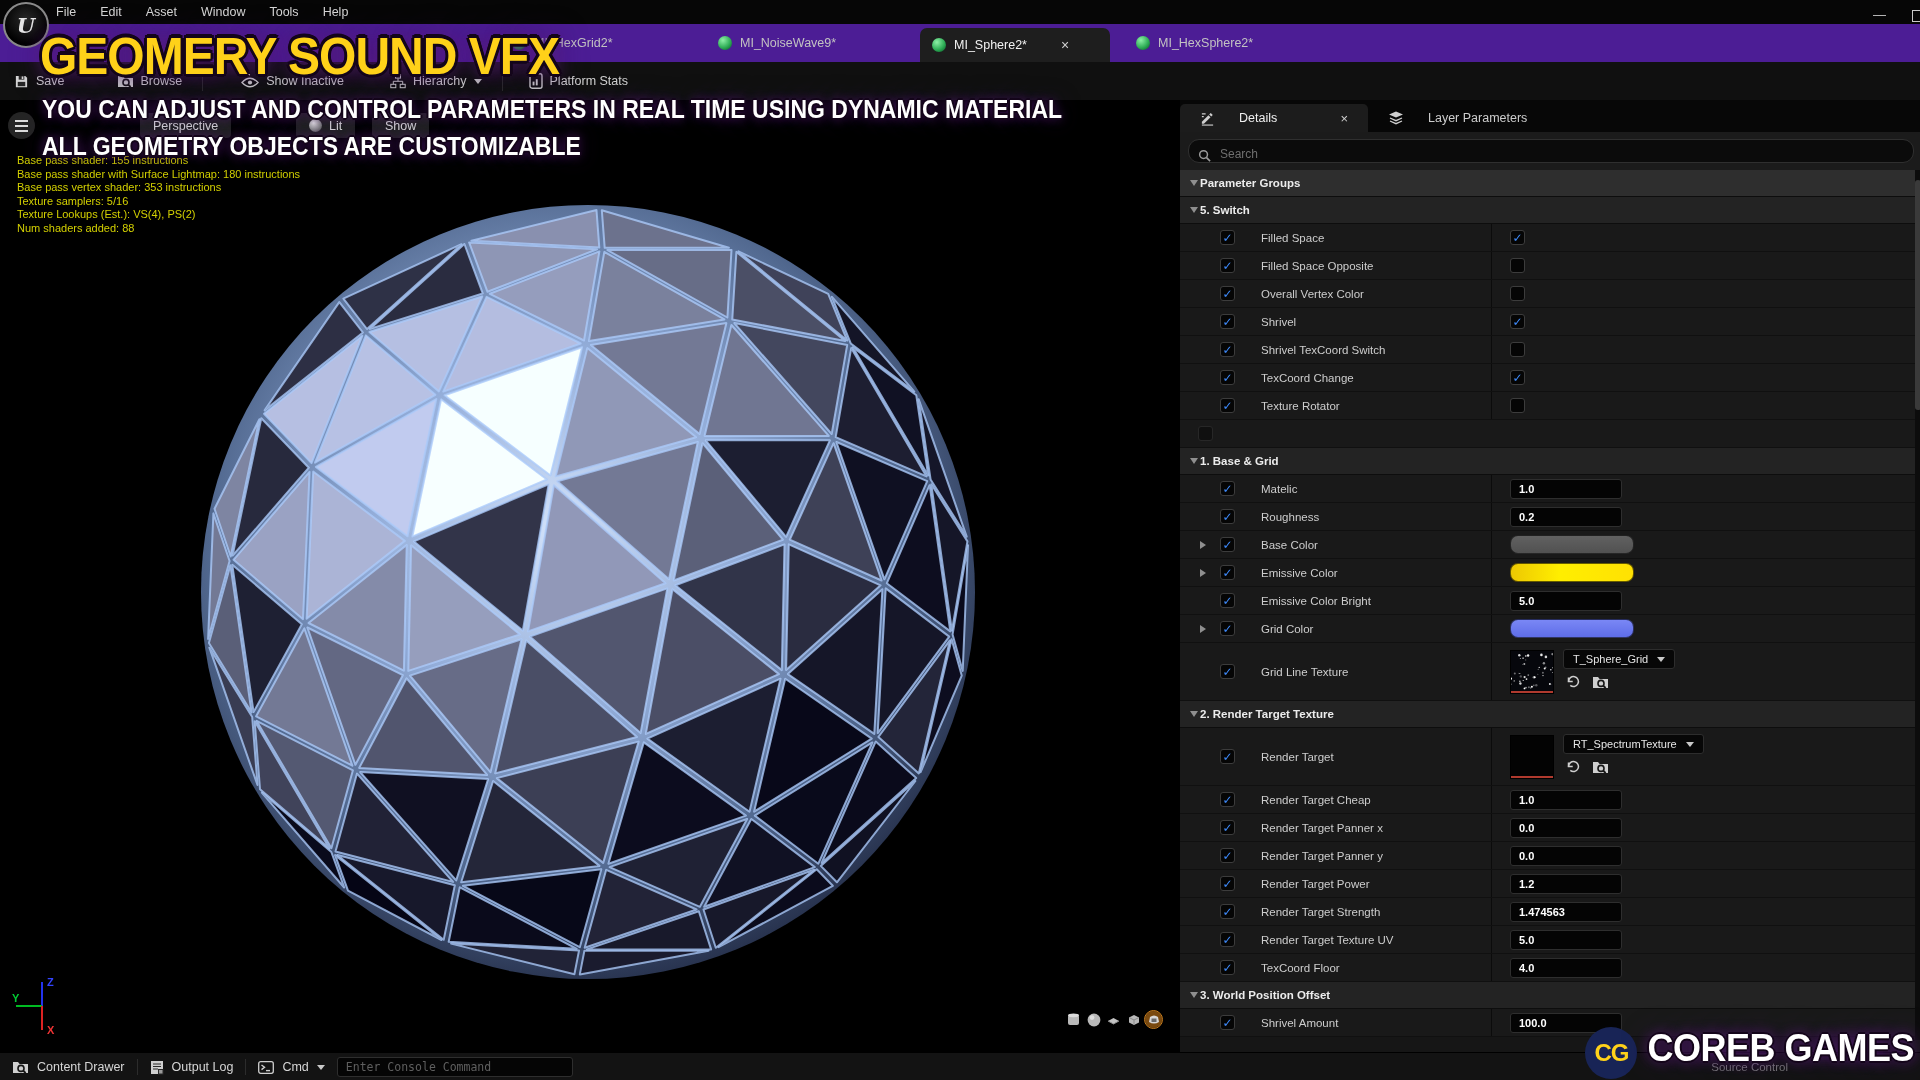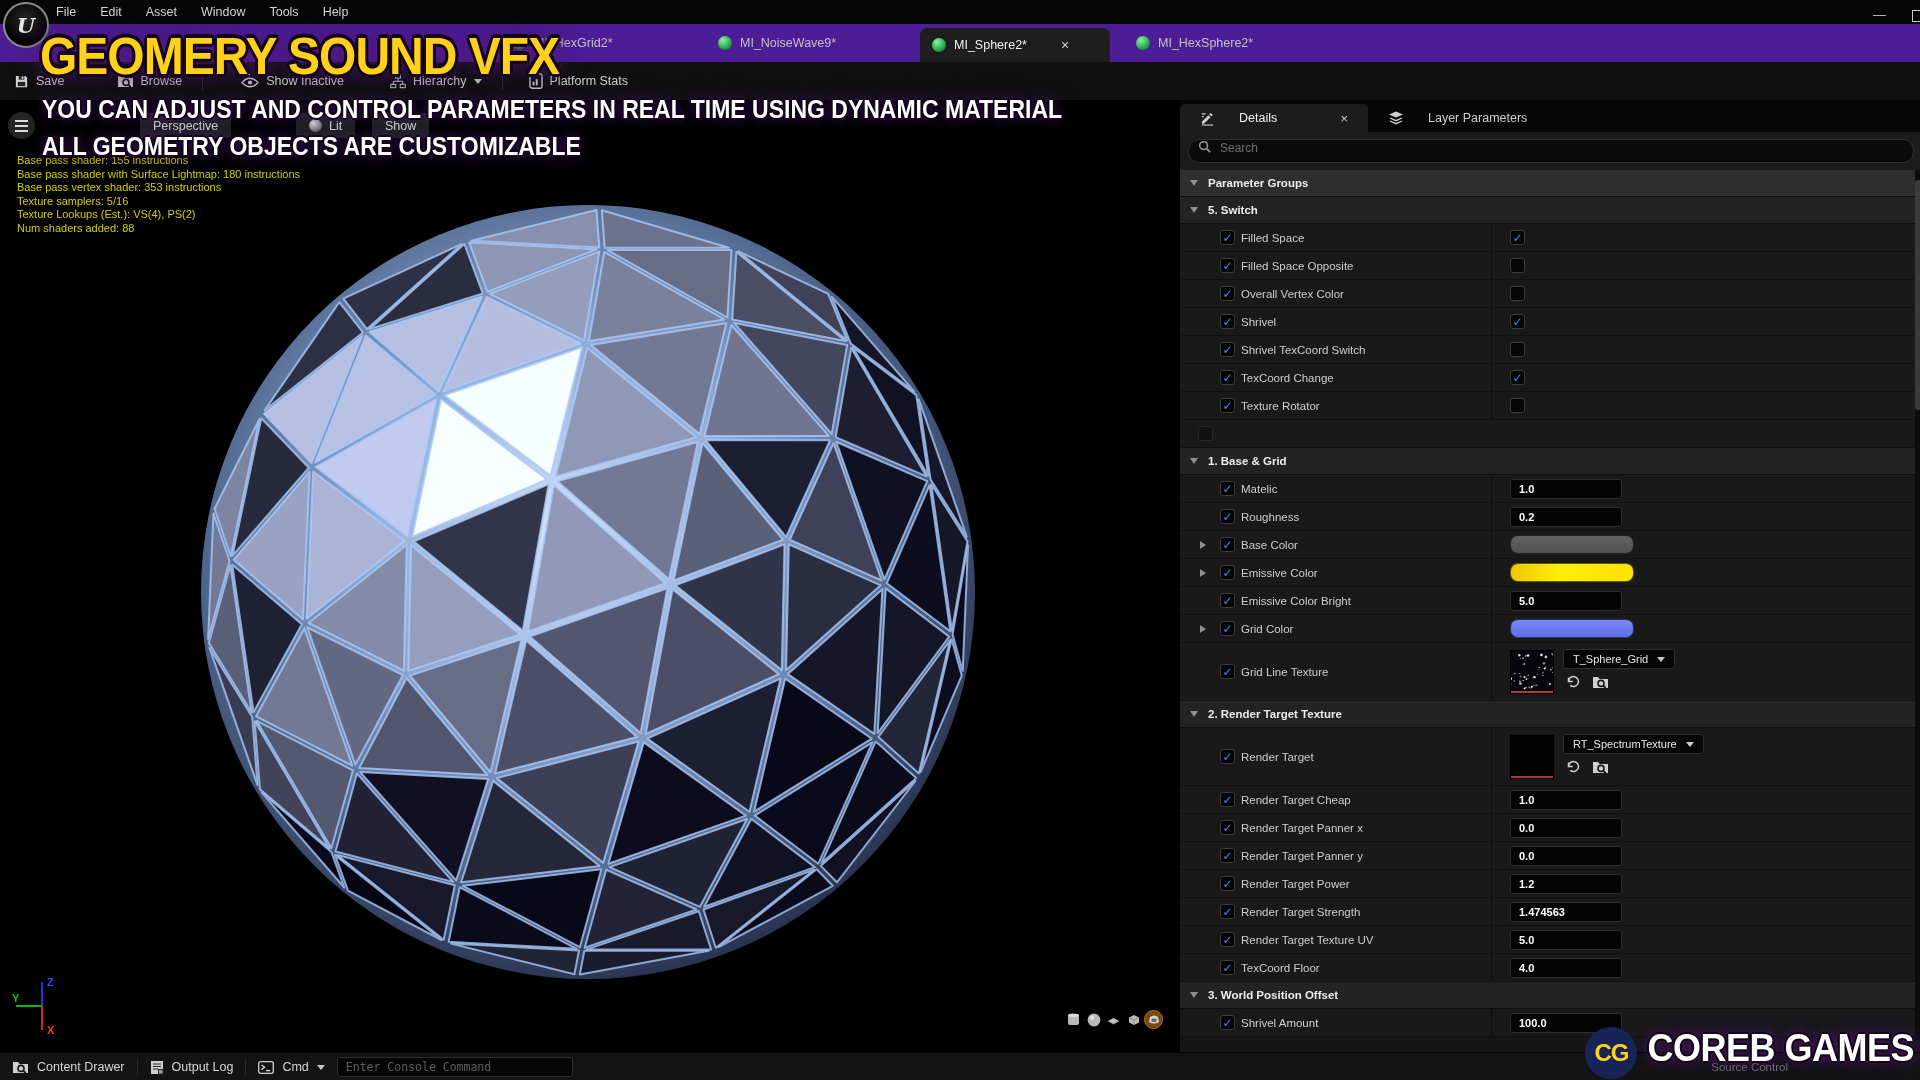--- a/index.html
+++ b/index.html
@@ -49,36 +49,36 @@
   .shape-btn{width:17px;height:17px;border-radius:50%;display:flex;align-items:center;justify-content:center;}
   .shape-btn.active{background:#7a4a10;outline:1px solid #c97e1e;}
 
   
   .details{position:absolute;left:1178px;top:100px;width:742px;height:952px;background:#161616;border-left:2px solid #000;}
   .dtabs{height:32px;background:#070707;display:flex;align-items:flex-end;}
   .dtab{display:flex;align-items:center;gap:24px;height:28px;padding:0 20px;color:#cdcdcd;font-size:12.5px;}
   .dtab.active{background:#1c1c1c;border-radius:5px 5px 0 0;color:#f0f0f0;width:148px;}
   .dtab .x{margin-left:auto;color:#cfcfcf;font-size:13px;}
   .search-wrap{background:#1b1b1b;padding:7px 8px;}
-  .search-box{height:22px;background:#0b0b0b;border:1px solid #2f2f2f;border-radius:11px;display:flex;align-items:flex-start;padding:0 9px;gap:7px;}
+  .search-box{height:22px;background:#0b0b0b;border:1px solid #2f2f2f;border-radius:11px;display:flex;align-items:flex-end;padding:0 9px;gap:7px;}
   .search-box input{flex:1;background:transparent;border:none;outline:none;color:#dcdcdc;font-size:12px;font-family:"Liberation Sans",sans-serif;}
   .search-box input::placeholder{color:#6f6f6f;}
   .pg-header{height:26px;background:#2e2e2e;border-bottom:1px solid #0d0d0d;display:flex;align-items:center;padding-left:10px;}
-  .pg-header .t,.sec-title{font-size:11.5px;font-weight:bold;color:#ececec;margin-left:10px;}
+  .pg-header .t,.sec-title{font-size:11.5px;font-weight:bold;color:#ececec;margin-left:2px;}
   .sec-header{height:26px;background:#232323;border-bottom:1px solid #0d0d0d;display:flex;align-items:center;padding-left:10px;}
   .tri-down{width:0;height:0;border-left:4px solid transparent;border-right:4px solid transparent;border-top:6px solid #8f8f8f;}
   .tri-right{position:absolute;left:20px;width:0;height:0;border-top:4px solid transparent;border-bottom:4px solid transparent;border-left:6px solid #8f8f8f;}
   .prow{height:28px;background:#191919;border-bottom:1px solid #101010;display:flex;box-sizing:border-box;}
   .prow.tall{height:58px;}
   .name-col{width:312px;flex:none;display:flex;align-items:center;padding-left:40px;position:relative;border-right:1px solid #0b0b0b;box-sizing:border-box;}
   .val-col{display:flex;align-items:center;padding-left:18px;gap:9px;}
   .cb{width:15px;height:15px;flex:none;background:#050505;border:1px solid #3c3c3c;border-radius:3px;display:inline-flex;align-items:center;justify-content:center;box-sizing:border-box;}
   .cb .tick{color:#3f8cff;font-size:12px;font-weight:bold;line-height:1;font-family:"DejaVu Sans",sans-serif;}
   .cb.dim{opacity:.4;}
-  .plabel{margin-left:6px;color:#cdcdcd;font-size:11.5px;white-space:nowrap;}
+  .plabel{margin-left:26px;color:#cdcdcd;font-size:11.5px;white-space:nowrap;}
   .plabel.dim{color:#7c7c7c;}
   .numbox{width:112px;box-sizing:border-box;background:#040404;border:1px solid #2e2e2e;border-radius:3px;color:#fff;font-weight:bold;font-size:11px;padding:3px 8px;}
   .swatch{width:122px;height:17px;border-radius:8px;border:1px solid rgba(0,0,0,.6);}
   .sw-base{background:linear-gradient(180deg,#616161,#515151);}
   .sw-emissive{background:linear-gradient(90deg,#edc802,#ffee00 40%,#ffe103);}
   .sw-grid{background:linear-gradient(180deg,#7a87f5,#5e6de8);}
   .thumb{width:42px;height:42px;flex:none;display:inline-block;line-height:0;border:1px solid #000;}
   .tex-stack{display:flex;flex-direction:column;gap:5px;}
   .combo{display:inline-flex;align-items:center;gap:9px;background:#070707;border:1px solid #2d2d2d;border-radius:3px;padding:3px 9px;color:#e6e6e6;font-size:11px;white-space:nowrap;width:max-content;}
   .tex-icons{display:flex;gap:11px;padding-left:2px;}

